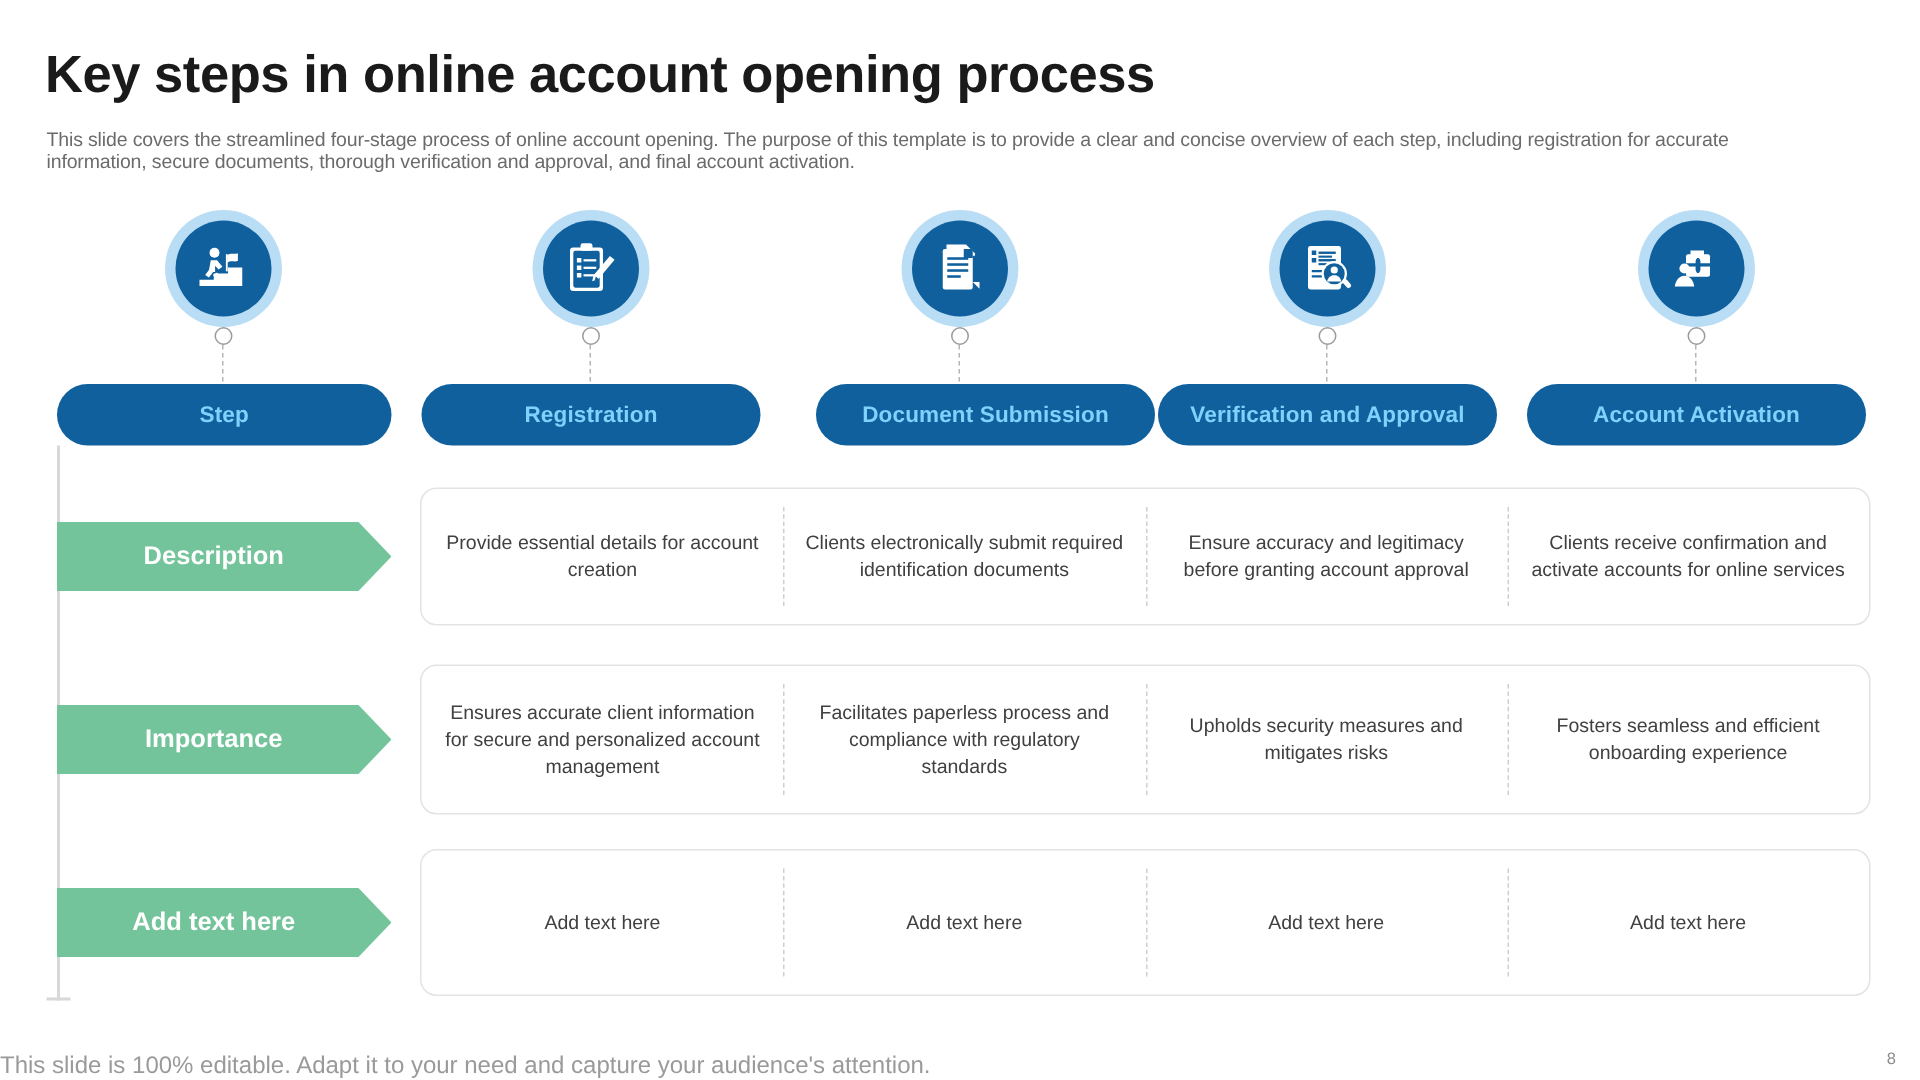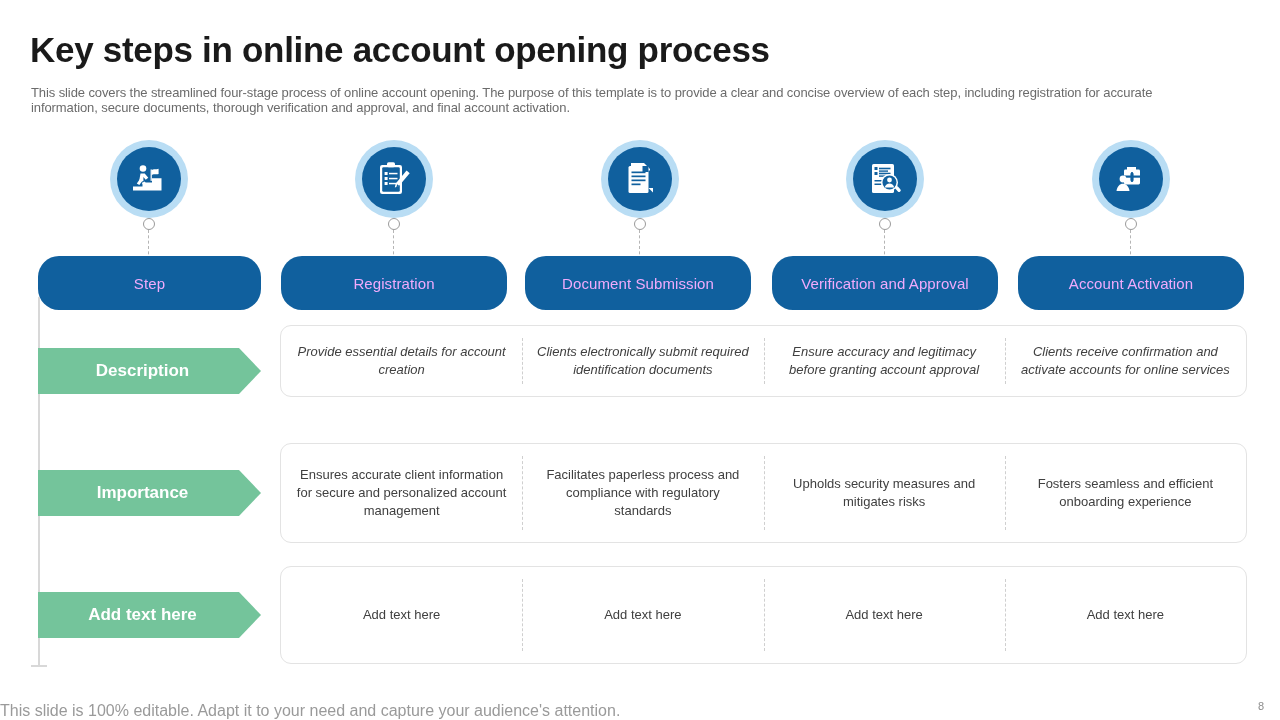--- a/index.html
+++ b/index.html
@@ -93,26 +93,26 @@
     left: 38.4px;
     top: 90px;
     width: 0;
     height: 35px;
     border-left: 1.4px dashed #b5b5b5;
   }
 
   
   .pill {
     position: absolute;
-    height: 54px;
+    height: 41px;
     background: #10609e;
     border-radius: 21px;
-    color: #f0abfc;
+    color: #7dd3fc;
     font-size: 15px;
-    font-weight: normal;
+    font-weight: bold;
     display: flex;
     align-items: center;
     justify-content: center;
     letter-spacing: 0.1px;
   }
 
   
   .spine {
     position: absolute;
     left: 38px;
@@ -300,32 +300,32 @@
           <path d="M3.5 29 c0.6 -4.5 3.3 -7.2 6.5 -7.2 s5.9 2.7 6.5 7.2 z" fill="#ffffff"></path>
         </svg>
       </div>
       <div class="connector-dot"></div>
       <div class="connector-line"></div>
     </div>
   </div>
 
   <div class="pill" style="left:38px; top:256px; width:223px;">Step</div>
   <div class="pill" style="left:281px; top:256px; width:226px;">Registration</div>
-  <div class="pill" style="left:525px; top:256px; width:226px;">Document Submission</div>
+  <div class="pill" style="left:544px; top:256px; width:226px;">Document Submission</div>
   <div class="pill" style="left:772px; top:256px; width:226px;">Verification and Approval</div>
   <div class="pill" style="left:1018px; top:256px; width:226px;">Account Activation</div>
 
   <div class="spine"></div>
   <div class="spine-cap"></div>
 
   <div class="arrow-label" style="top:348px; height:46px;">Description</div>
   <div class="arrow-label" style="top:470px; height:46px;">Importance</div>
   <div class="arrow-label" style="top:592px; height:46px;">Add text here</div>
 
-  <div class="row-card" style="top:325px; height:72px;font-style:italic;">
+  <div class="row-card" style="top:325px; height:92px;">
     <div class="row-cell">Provide essential details for account creation</div>
     <div class="row-cell">Clients electronically submit required identification documents</div>
     <div class="row-cell">Ensure accuracy and legitimacy before granting account approval</div>
     <div class="row-cell">Clients receive confirmation and activate accounts for online services</div>
   </div>
 
   <div class="row-card" style="top:443px; height:100px;justify-content:center;">
     <div class="row-cell">Ensures accurate client information for secure and personalized account management</div>
     <div class="row-cell">Facilitates paperless process and compliance with regulatory standards</div>
     <div class="row-cell">Upholds security measures and mitigates risks</div>

